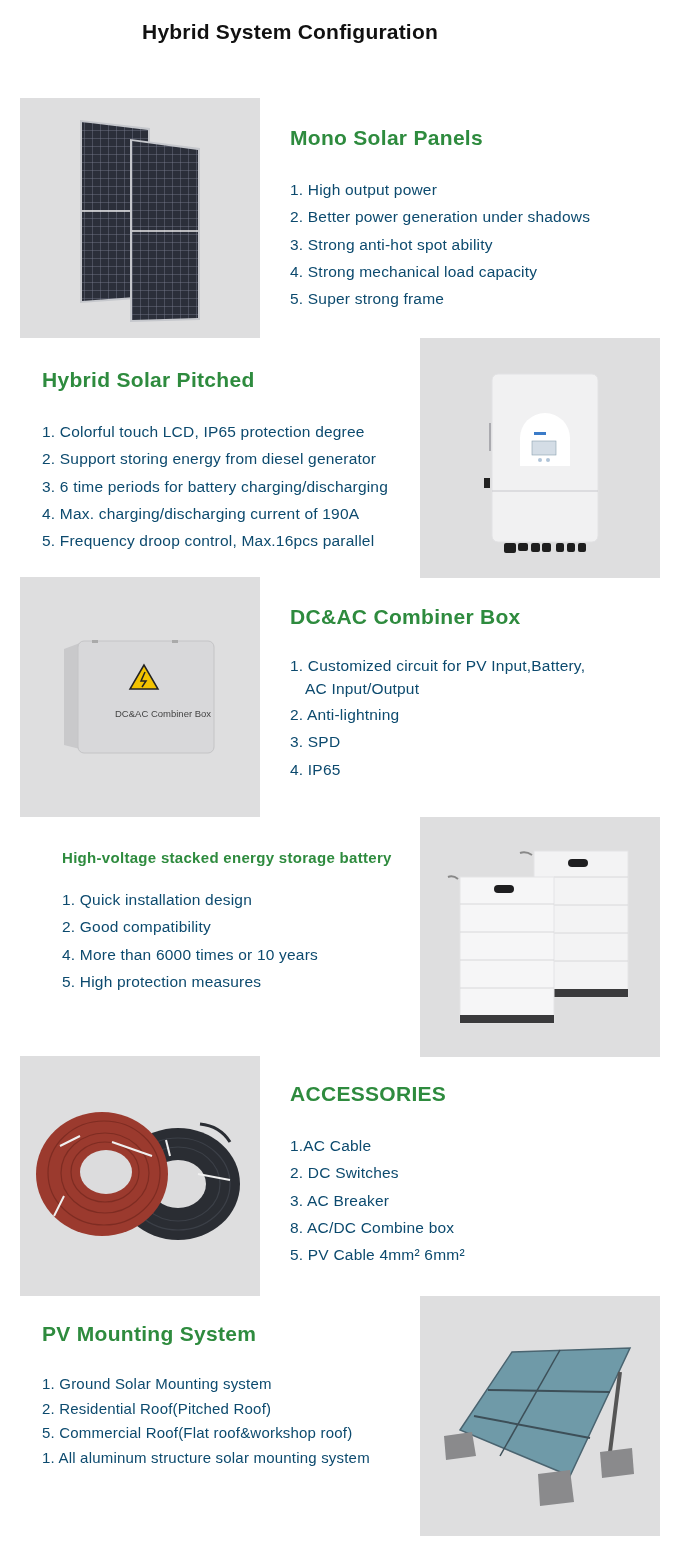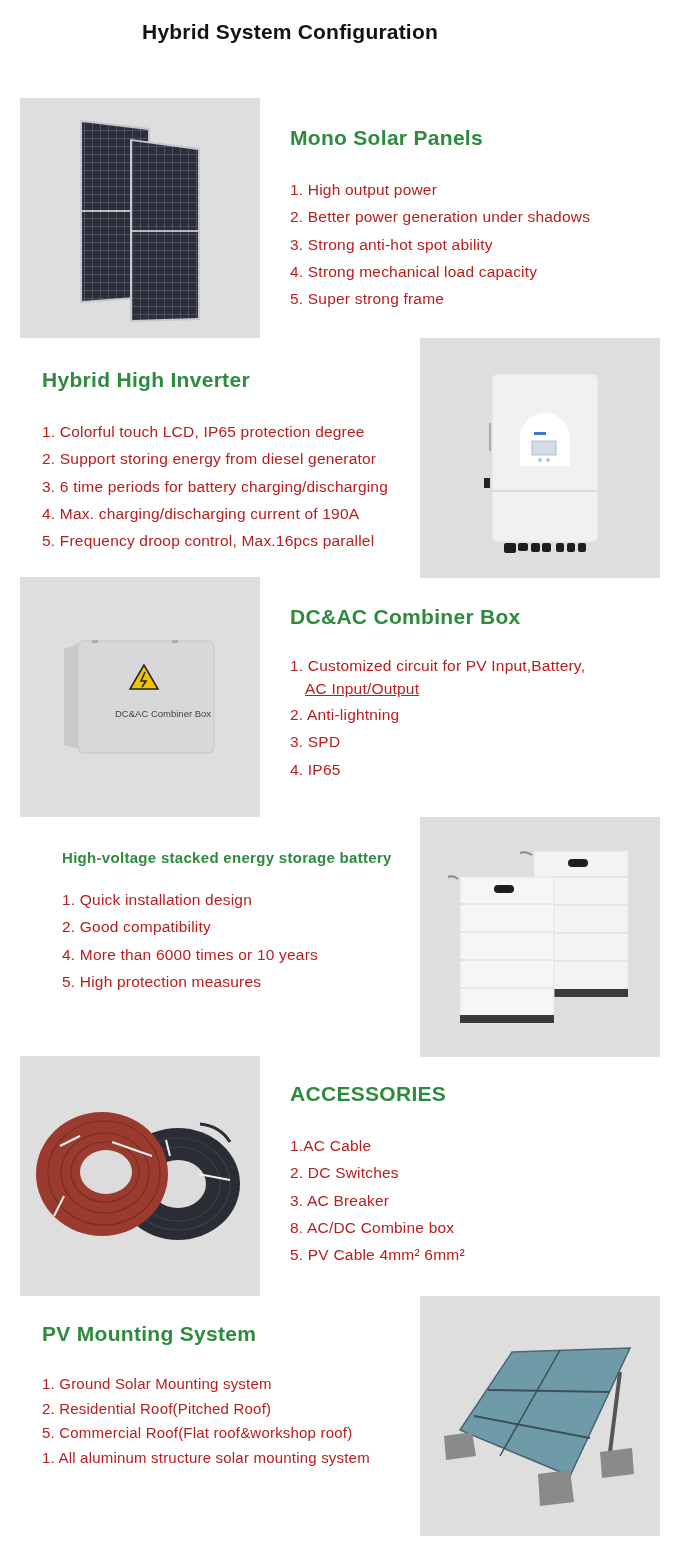--- a/index.html
+++ b/index.html
@@ -24,21 +24,21 @@
     .text-left { left: 42px; }
 
     .sec-heading {
       color: #2e8b3e; font-size: 21px; font-weight: bold; white-space: nowrap;
       letter-spacing: 0.3px;
     }
     .sec-heading.small { font-size: 15px; }
 
     .features { list-style: none; margin-top: 26px; }
     .features li {
-      font-size: 15.5px; color: #b91c1c; line-height: 27.3px; white-space: nowrap;
+      font-size: 15.5px; color: #0c4a6e; line-height: 27.3px; white-space: nowrap;
       letter-spacing: 0.2px;
     }
     .features.tight li { line-height: 24.5px; font-size: 15px; }
 
     svg { display: block; }
   </style>
 </head>
 <body>
 
 <h1 class="page-title">Hybrid System Configuration</h1>
@@ -67,21 +67,21 @@
       <li>2. Better power generation under shadows</li>
       <li>3. Strong anti-hot spot ability</li>
       <li>4. Strong mechanical load capacity</li>
       <li>5. Super strong frame</li>
     </ul>
   </div>
 </section>
 
 <section class="section" style="top:338px;">
   <div class="text-block text-left" style="top:30px;">
-    <h2 class="sec-heading">Hybrid High Inverter</h2>
+    <h2 class="sec-heading">Hybrid Solar Pitched</h2>
     <ul class="features">
       <li>1. Colorful touch LCD, IP65 protection degree</li>
       <li>2. Support storing energy from diesel generator</li>
       <li>3. 6 time periods for battery charging/discharging</li>
       <li>4. Max. charging/discharging current of 190A</li>
       <li>5. Frequency droop control, Max.16pcs parallel</li>
     </ul>
   </div>
   <div class="img-box img-right">
     <svg width="240" height="240" viewBox="0 0 240 240">
@@ -116,21 +116,21 @@
       <path d="M125 95 L121 104 L126 104 L122 110" stroke="#222" stroke-width="1.5" fill="none"></path>
       <text x="95" y="140" font-family="Liberation Sans, sans-serif" font-size="9.5" fill="#444">DC&amp;AC Combiner Box</text>
       <rect x="72" y="63" width="6" height="3" fill="#aaa"></rect>
       <rect x="152" y="63" width="6" height="3" fill="#aaa"></rect>
     </svg>
   </div>
   <div class="text-block text-right" style="top:28px;">
     <h2 class="sec-heading">DC&amp;AC Combiner Box</h2>
     <ul class="features">
       <li style="line-height:22px;">1. Customized circuit for PV Input,Battery,</li>
-      <li style="padding-left:15px; line-height:24px;text-decoration:underline;">AC Input/Output</li>
+      <li style="padding-left:15px; line-height:24px;">AC Input/Output</li>
       <li>2. Anti-lightning</li>
       <li>3. SPD</li>
       <li>4. IP65</li>
     </ul>
   </div>
 </section>
 
 <section class="section" style="top:817px;">
   <div class="text-block text-left" style="top:32px;margin-left:20px;">
     <h2 class="sec-heading small">High-voltage stacked energy storage battery</h2>

